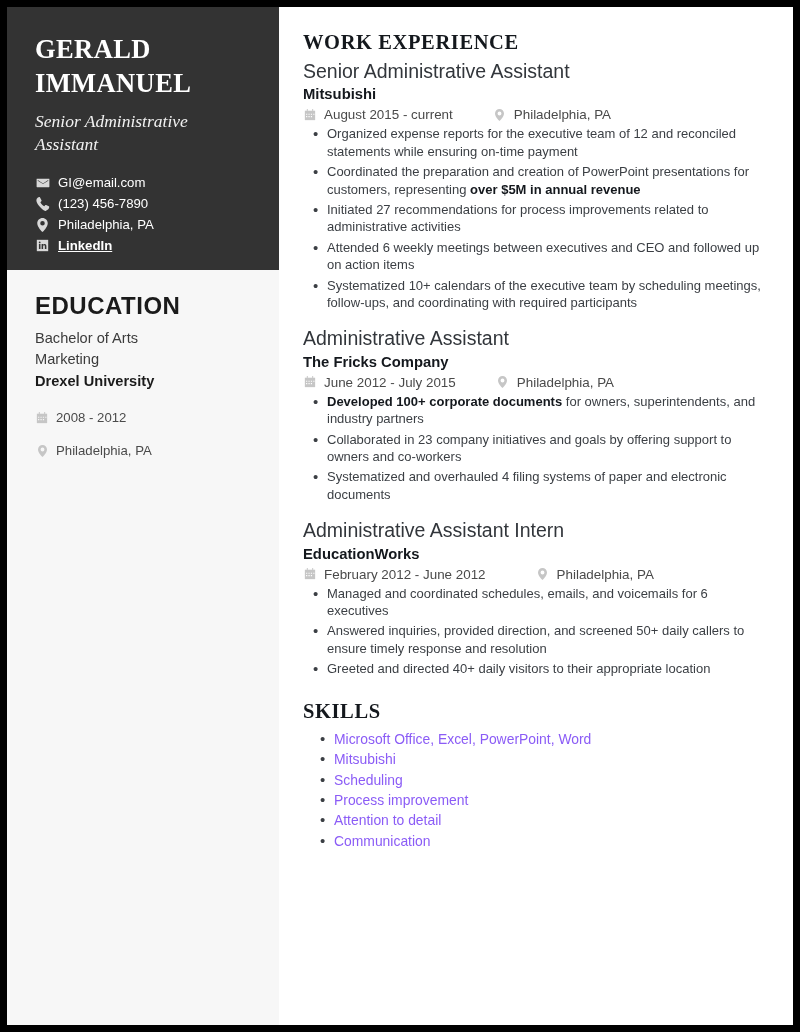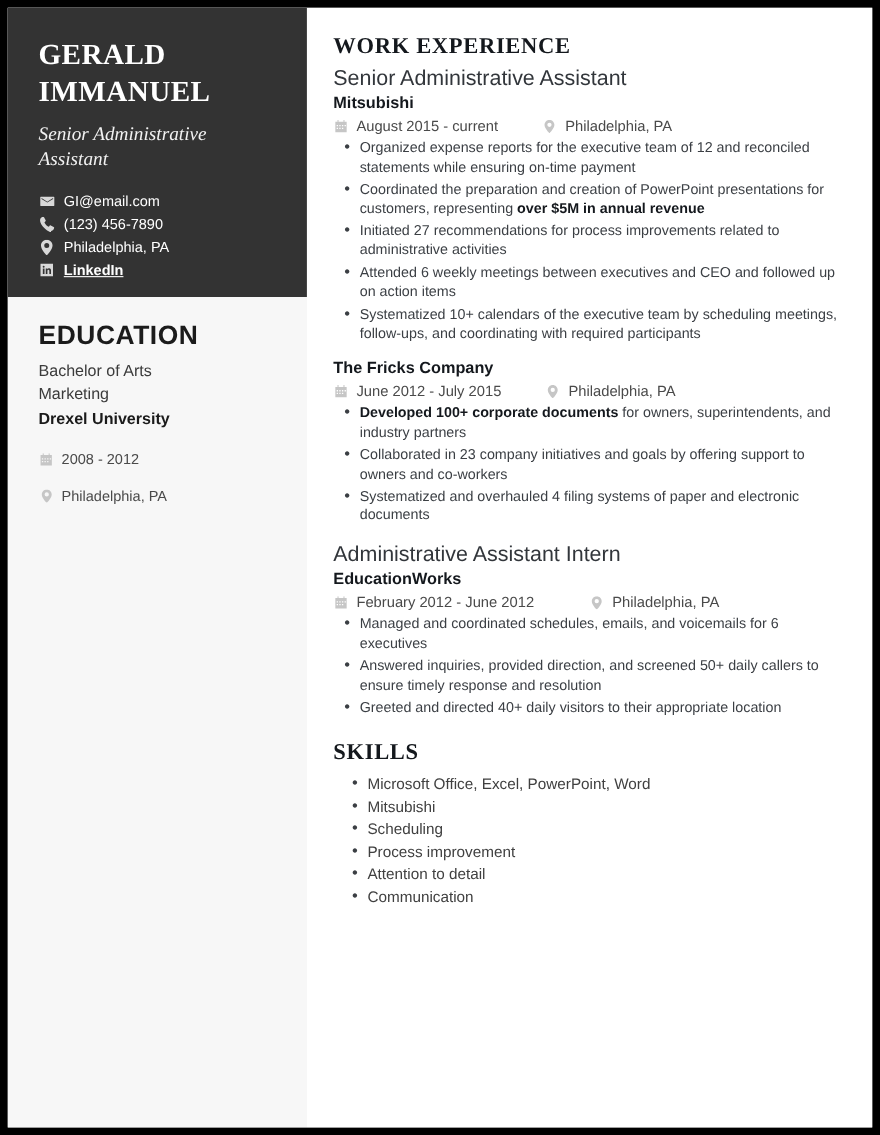--- a/index.html
+++ b/index.html
@@ -205,21 +205,21 @@
   }
   .bullets li b { font-weight: bold; color: #14181d; margin-top: 20px; }
 
   .skills-section { margin-top: 22px; }
   .skills-list { list-style: none; margin-top: 3px; }
   .skills-list li {
     position: relative;
     padding-left: 31px;
     font-size: 13.9px;
     line-height: 1.47;
-    color: #404040;
+    color: #8b5cf6;
   }
   .skills-list li::before {
     content: "\2022";
     position: absolute;
     left: 17px;
     top: -1px;
     font-size: 15px;
     color: #3b3f44;
   }
 </style>
@@ -333,20 +333,21 @@
           </div>
           <ul class="bullets">
             <li>Organized expense reports for the executive team of 12 and reconciled statements while ensuring on-time payment</li>
             <li>Coordinated the preparation and creation of PowerPoint presentations for customers, representing <b>over $5M in annual revenue</b></li>
             <li>Initiated 27 recommendations for process improvements related to administrative activities</li>
             <li>Attended 6 weekly meetings between executives and CEO and followed up on action items</li>
             <li>Systematized 10+ calendars of the executive team by scheduling meetings, follow-ups, and coordinating with required participants</li>
           </ul>
         </section>
         <section class="job">
+          <div class="job-title">Administrative Assistant</div>
           <div class="job-company">The Fricks Company</div>
           <div class="job-meta">
             <span class="date-part">
               <span class="ico">
                 <svg width="12" height="12" viewBox="0 0 14 14">
                   <path d="M1 2h12v11H1z"></path>
                   <path d="M2.4 5.4h1.4v1.4H2.4zm2.8 0h1.4v1.4H5.2zm2.8 0h1.4v1.4H8zm2.8 0h1.4v1.4h-1.4zM2.4 8.2h1.4v1.4H2.4zm2.8 0h1.4v1.4H5.2zm2.8 0h1.4v1.4H8z" fill="#ffffff"></path>
                   <path d="M3.3 0h1.1v2.4H3.3zm6.3 0h1.1v2.4H9.6z"></path>
                 </svg>
               </span>

